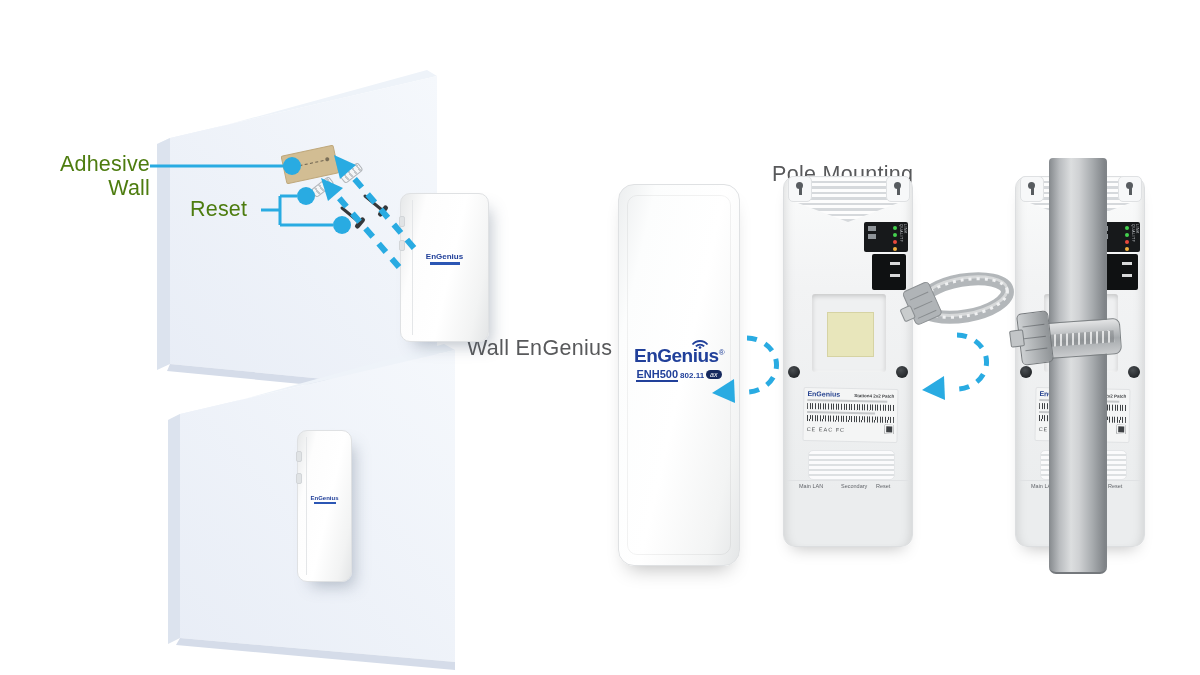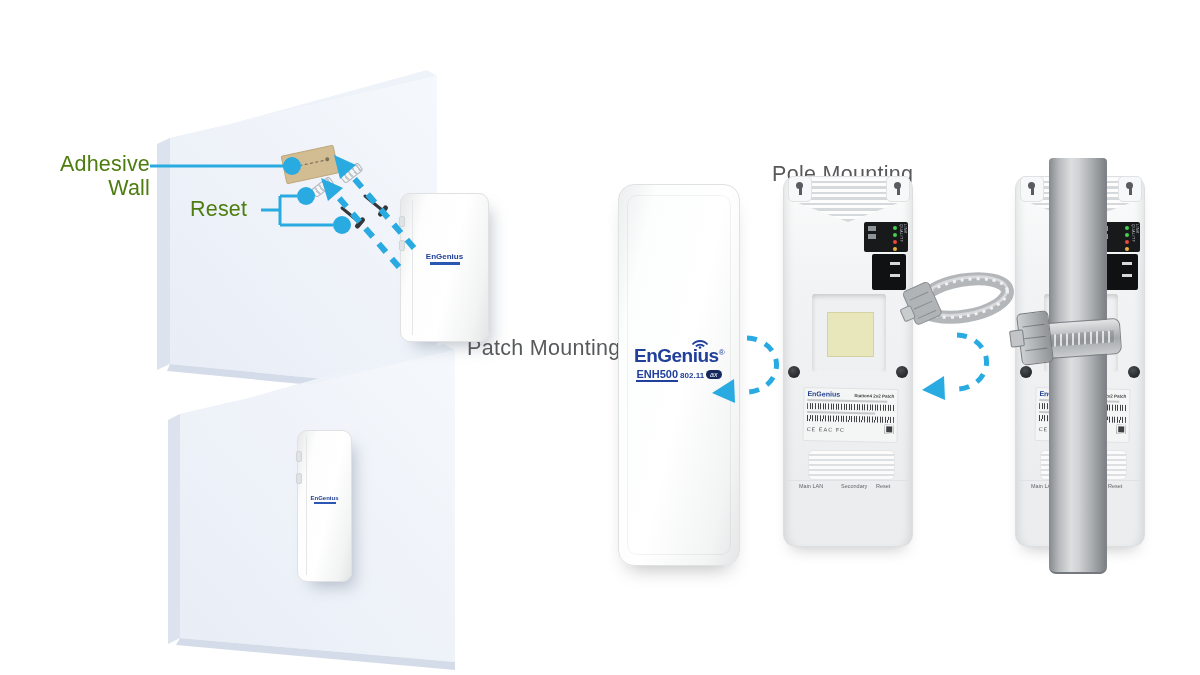--- a/index.html
+++ b/index.html
@@ -134,21 +134,21 @@
     <div class="pt" style="right:6px;top:10px;"></div>
   </div>
   <div class="anchor" style="left:311px;top:182px;"></div>
   <div class="anchor" style="left:340px;top:168px;"></div>
 
   <div class="callout-text" style="left:30px;top:152px;width:120px;text-align:right;">
     <div>Adhesive</div>
     <div>Wall</div>
   </div>
   <div class="callout-text" style="left:190px;top:197px;">Reset</div>
-  <div class="section-title" style="left:467px;top:336px;">Patch Mounting</div>
+  <div class="section-title" style="left:467px;top:336px;">Wall EnGenius</div>
   <div class="section-title" style="left:772px;top:116px;margin-top:46px;">Pole Mounting</div>
 
   <div class="wdev" style="left:400px;top:193px;width:87px;height:147px;">
     <div class="side-line"></div>
     <div class="bump" style="top:22px;"></div>
     <div class="bump" style="top:46px;"></div>
     <div class="wdev-logo" style="top:58px;font-size:8px;">
       <span>EnGenius</span>
       <span class="wdev-ul" style="width:30px;height:2.5px;"></span>
     </div>

